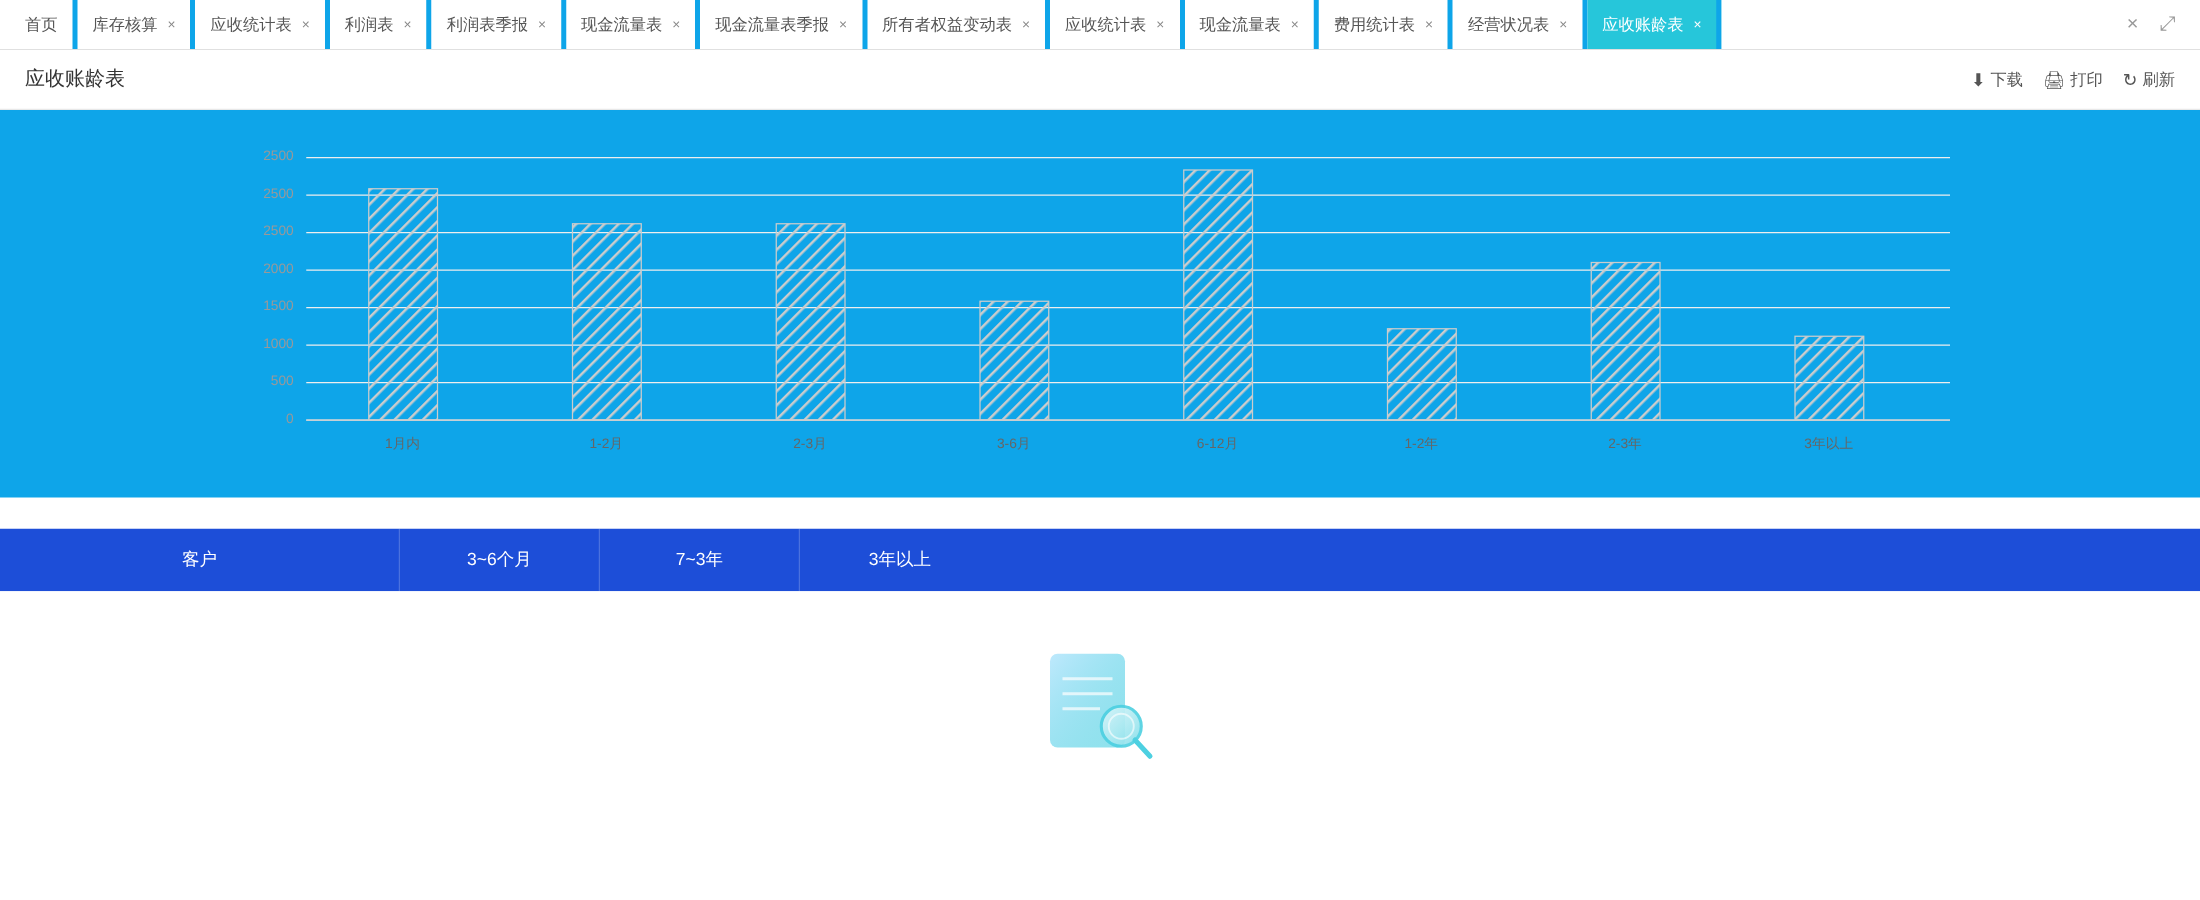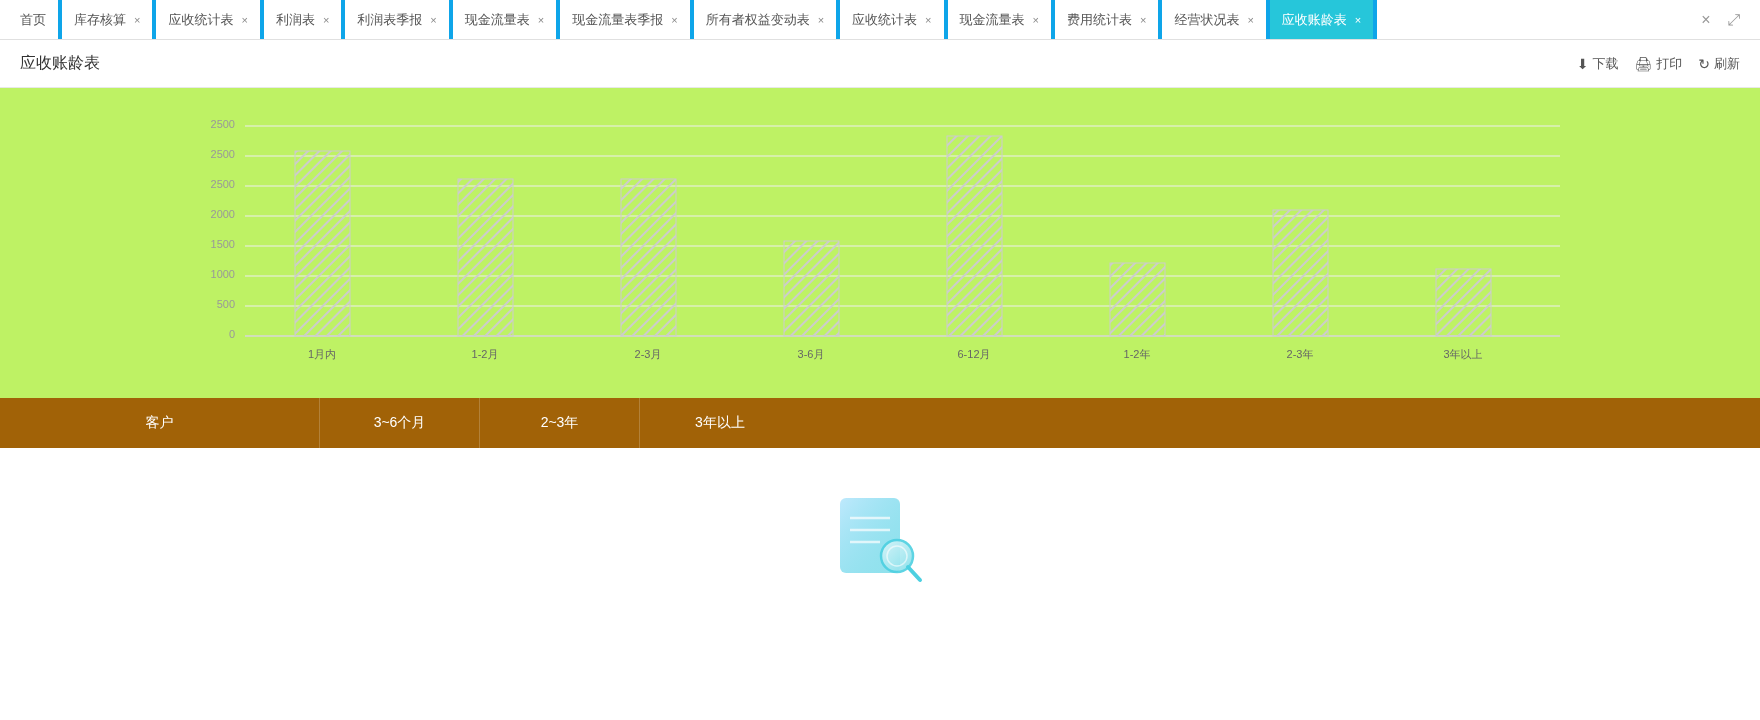--- a/index.html
+++ b/index.html
@@ -88,39 +88,40 @@
     
     .main-content {
       background: #fff;
       margin: 0;
       min-height: calc(720px - 40px - 48px);
     }
 
     
     .chart-area {
       padding: 20px 40px 10px;
-      background: #bef264;
+      background: #0ea5e9;
     }
 
     
     .chart-container {
       width: 100%;
       height: 280px;
       position: relative;
     }
 
     
     .table-header {
       display: grid;
       grid-template-columns: 2fr 1fr 1fr 1fr 1fr 1fr 1fr 1fr 1fr 1fr;
-      background: #a16207;
+      background: #1d4ed8;
       color: #fff;
       font-size: 14px;
       padding: 0;
       min-height: 50px;
+      margin-top: 25px;
     }
     .th-cell {
       display: flex;
       align-items: center;
       justify-content: center;
       padding: 14px 8px;
       border-right: 1px solid rgba(255,255,255,0.2);
       text-align: center;
     }
     .th-cell:last-child { border-right: none; }
@@ -280,21 +281,21 @@
   </div>
 
   <div class="table-header">
     <div class="th-cell">
       <span>客户</span>
     </div>
     <div class="th-cell">
       <span>3~6个月</span>
     </div>
     <div class="th-cell">
-      <span>2~3年</span>
+      <span>7~3年</span>
     </div>
     <div class="th-cell">
       <span>3年以上</span>
     </div>
   </div>
 
   <div class="empty-state">
 
     <svg width="110" height="100" viewBox="0 0 110 100">
       <defs>

